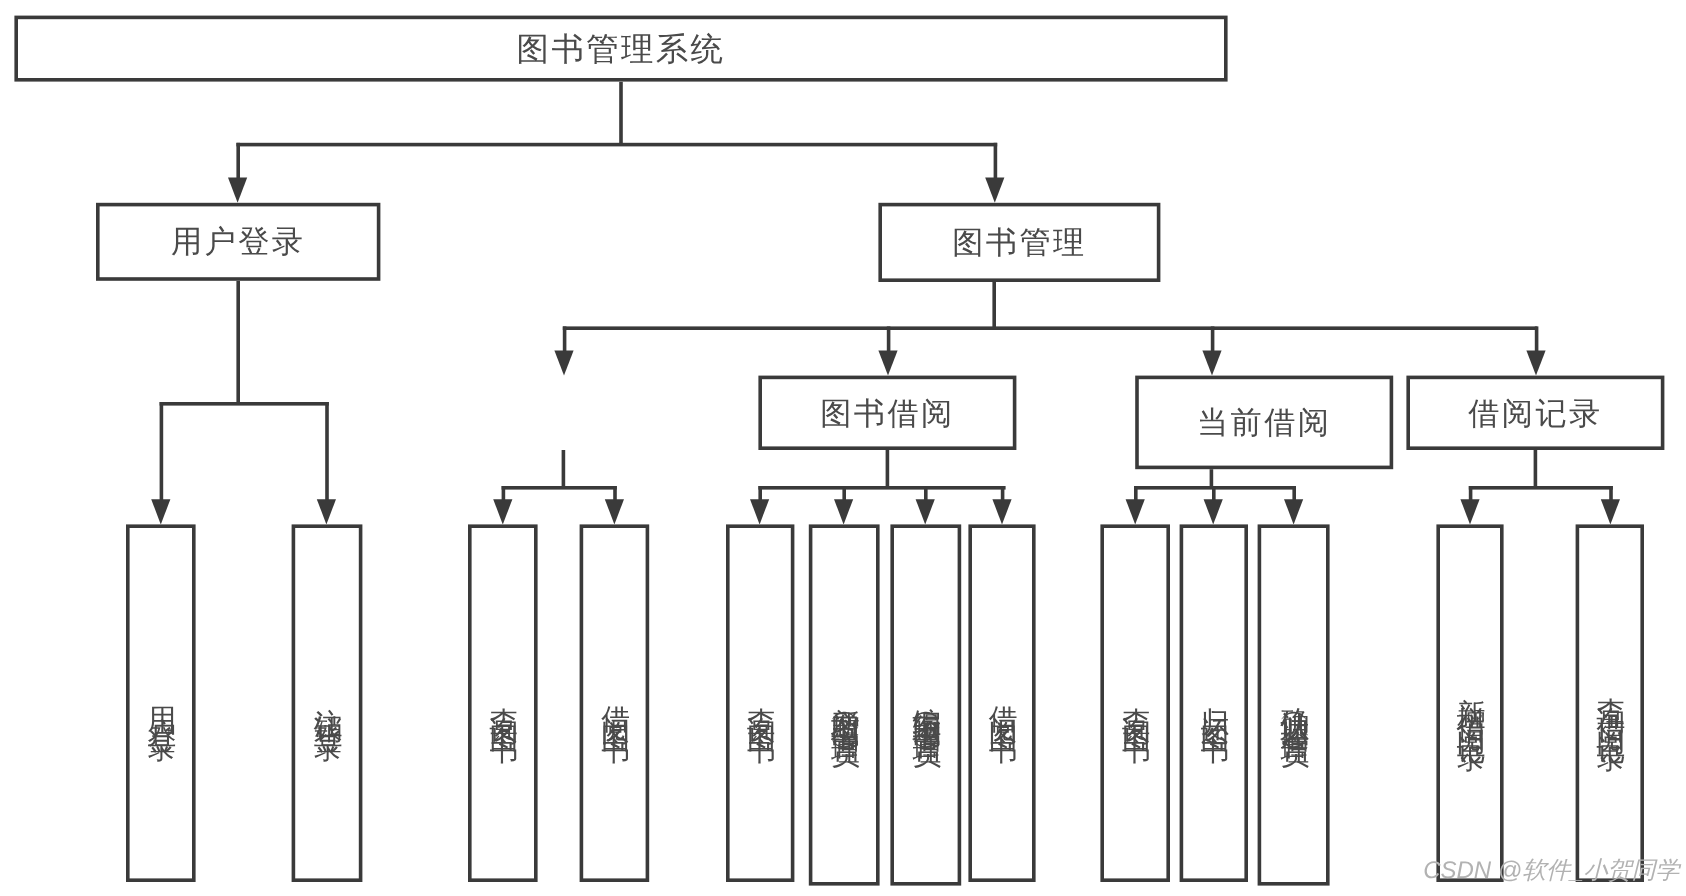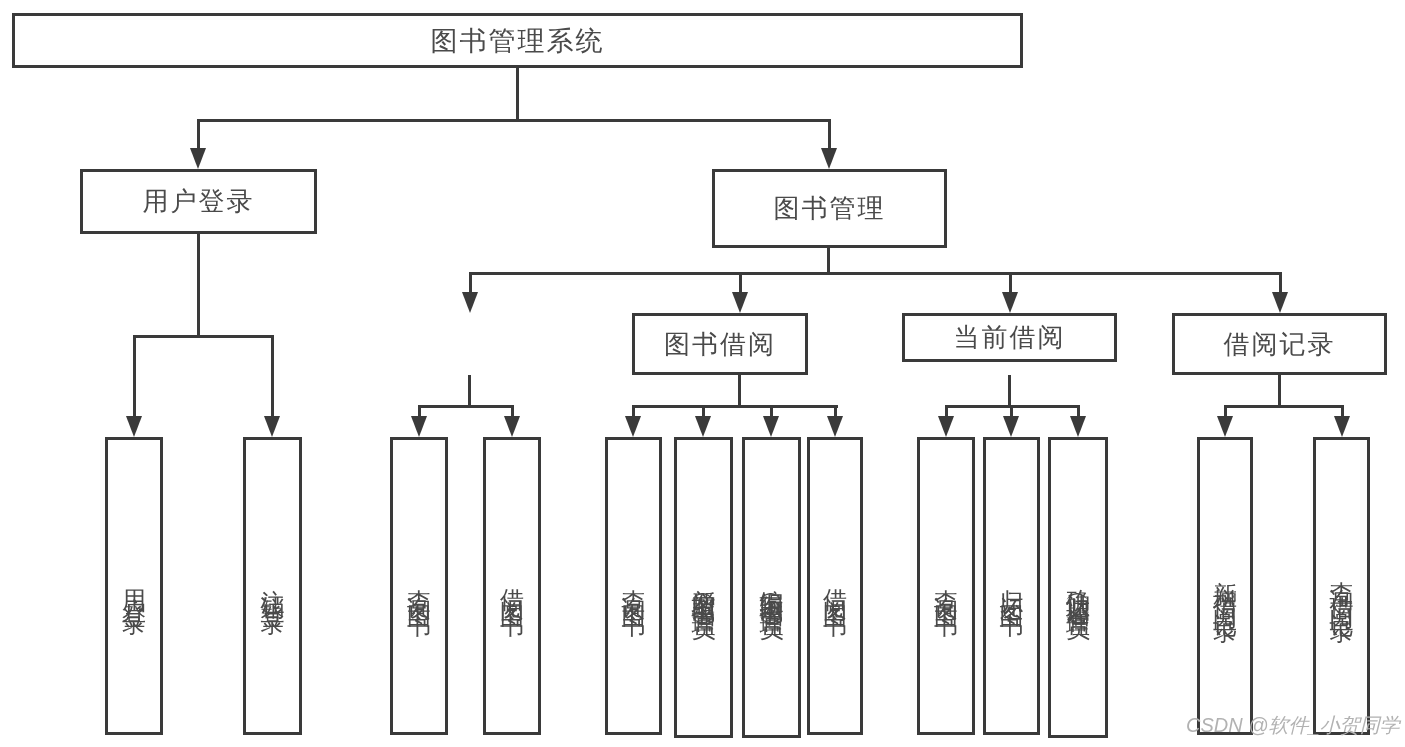--- a/index.html
+++ b/index.html
@@ -163,28 +163,28 @@
       <div class="head"></div>
     </div>
 
   <div class="box lvl-root" style="left:12px;top:13px;width:1011px;height:55px">
     <span>图书管理系统</span>
   </div>
 
   <div class="box lvl-h" style="left:80px;top:169px;width:237px;height:65px">
     <span>用户登录</span>
   </div>
-  <div class="box lvl-h" style="left:712px;top:169px;width:235px;height:79px">
+  <div class="box lvl-h" style="left:732px;top:169px;width:235px;height:66px">
     <span>图书管理</span>
   </div>
 
-  <div class="box lvl-h" style="left:632px;top:313px;width:176px;height:62px">
+  <div class="box lvl-h" style="left:632px;top:313px;width:215px;height:62px">
     <span>图书借阅</span>
   </div>
-  <div class="box lvl-h" style="left:902px;top:313px;width:215px;height:49px">
+  <div class="box lvl-h" style="left:946px;top:313px;width:215px;height:78px">
     <span>当前借阅</span>
   </div>
   <div class="box lvl-h" style="left:1172px;top:313px;width:215px;height:62px">
     <span>借阅记录</span>
   </div>
 
   <div class="box lvl-v" style="left:105px;top:437px;width:58px;height:298px">
     <span>用户登录</span>
   </div>
   <div class="box lvl-v" style="left:243px;top:437px;width:59px;height:298px">

